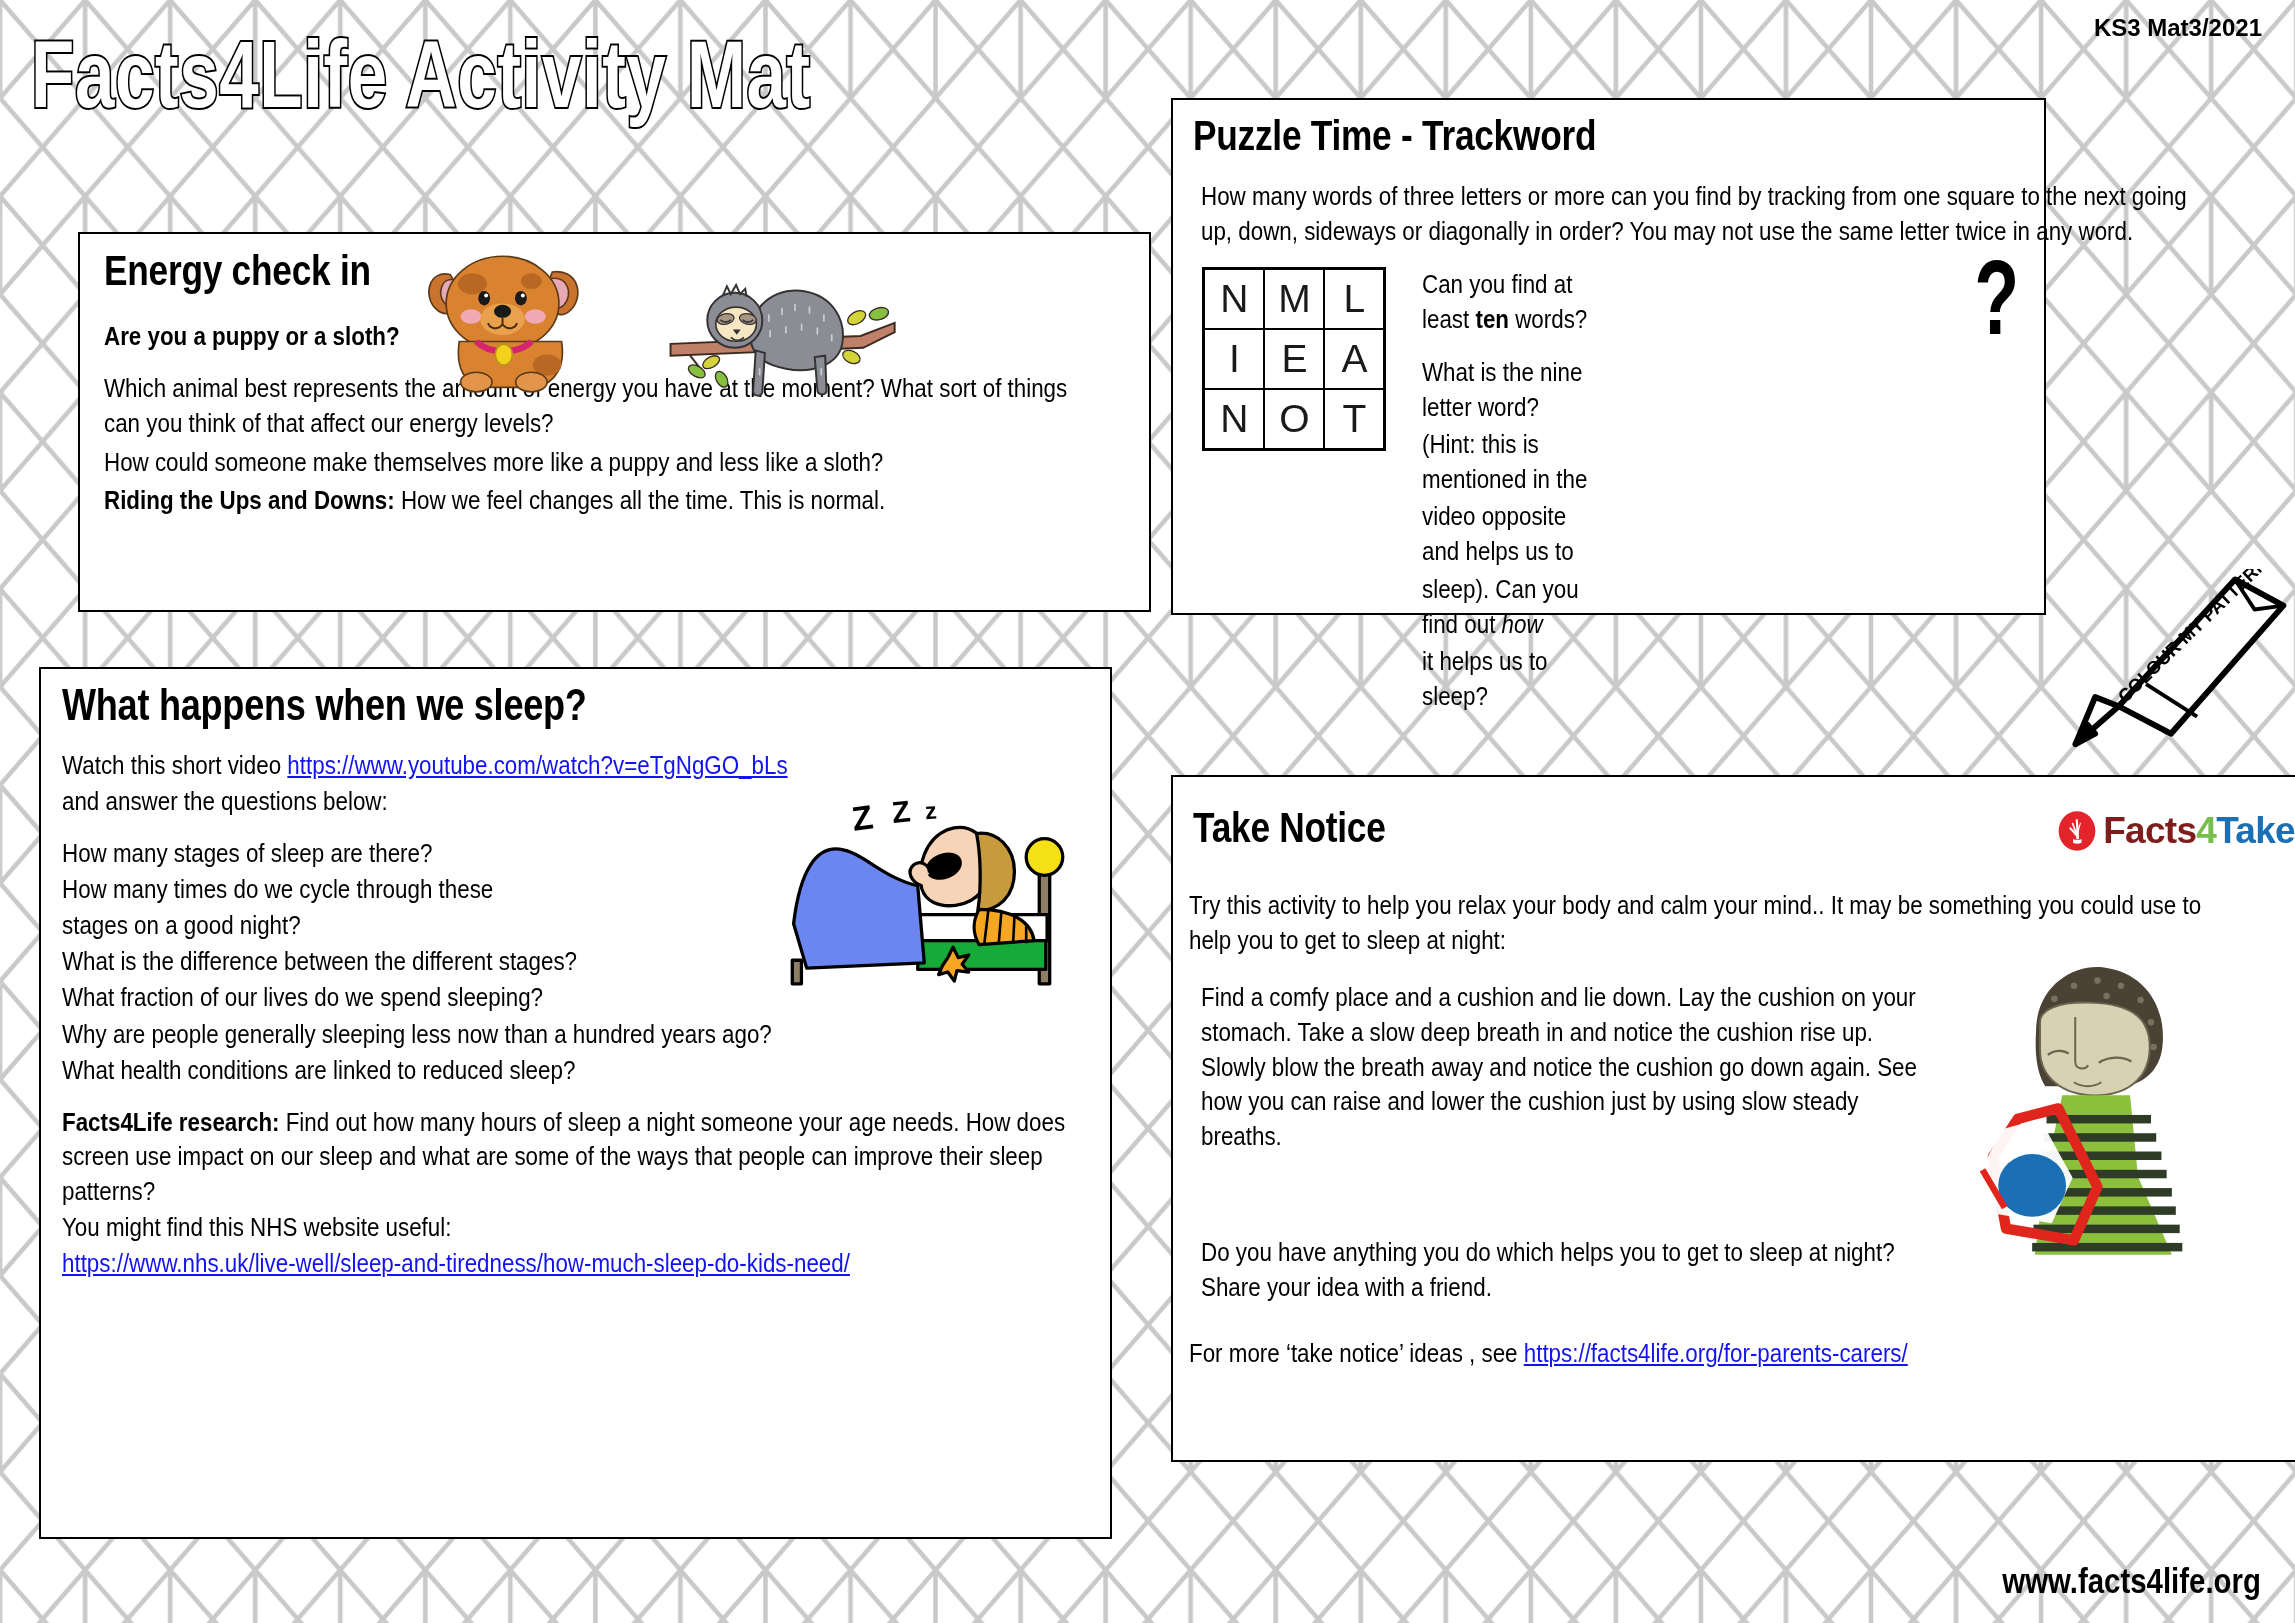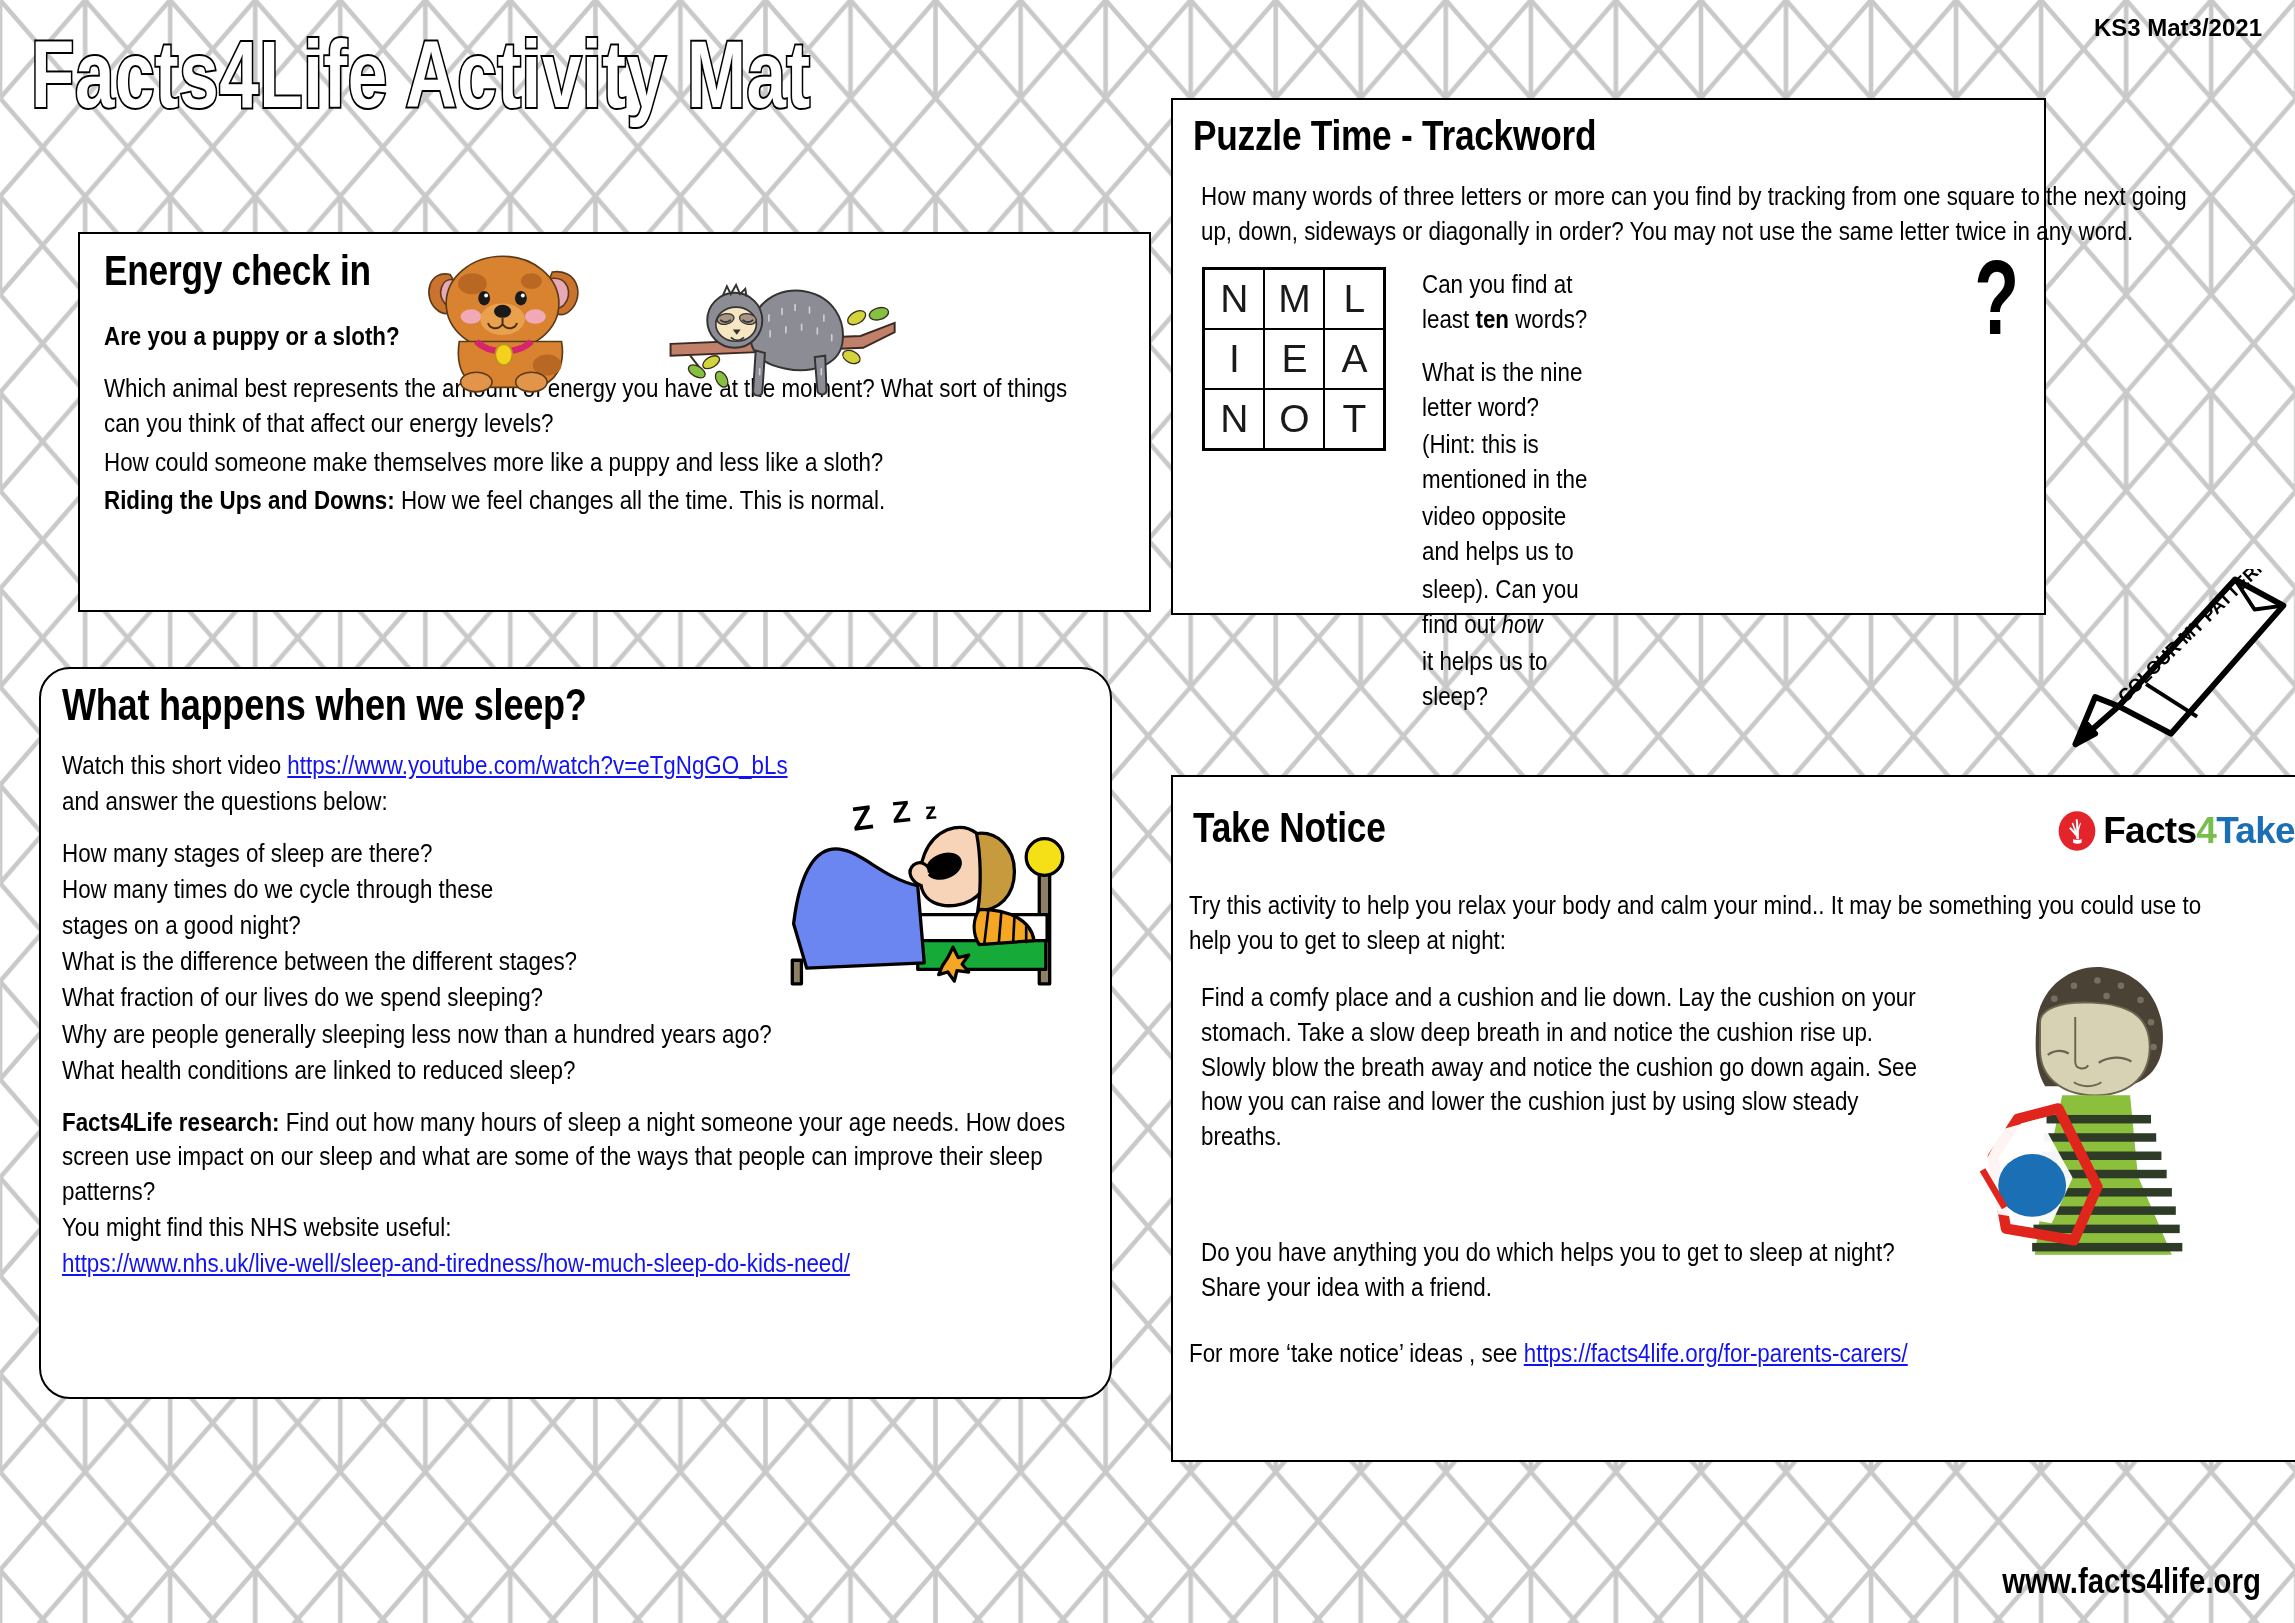--- a/index.html
+++ b/index.html
@@ -103,21 +103,21 @@
   
   #panel-energy { left: 39px; top: 232px; width: 1073px; height: 380px; margin-left: 39px; }
   #energy-title { position: absolute; left: 23.6px; top: 11.8px; font-size: 43px; }
   #energy-sub   { position: absolute; left: 23.6px; top: 85px; font-size: 26px; font-weight: bold; }
   #energy-body  { position: absolute; left: 23.6px; top: 137px; width: 1165px; font-size: 26px; }
   #energy-body p { margin-bottom: 3.9px; }
   #puppy-img { position: absolute; right: 497px; top: 9.2px; width: 236px; height: 151px; }
   #sloth-img { position: absolute; right: 236px; top: 18.3px; width: 249px; height: 151px; }
 
   
-  #panel-sleep { left: 39px; top: 667px; width: 1073px; height: 732px; border-radius: 31px; }
+  #panel-sleep { left: 39px; top: 667px; width: 1073px; height: 872px; }
   #sleep-title { position: absolute; left: 21px; top: 10.5px; font-size: 44px; }
   #sleep-body  { position: absolute; left: 21px; top: 79px; width: 1217px; font-size: 26px; }
   #sleep-body p { margin-bottom: 1.3px; }
   #sleep-body .gap { margin-bottom: 17px; }
   #sleeper-img { position: absolute; left: 713px; top: 124px; width: 334px; height: 196px; }
 
   
   #panel-track { left: 1171px; top: 98px; width: 875px; height: 517px; }
   #track-title { position: absolute; left: 19.6px; top: 10.5px; font-size: 43px; }
   #track-intro { position: absolute; left: 27.5px; top: 79px; width: 1184px; font-size: 26px; }
@@ -394,21 +394,21 @@
     <svg width="42" height="42" viewBox="0 0 64 64" xmlns="http://www.w3.org/2000/svg">
       <ellipse cx="32" cy="32" rx="28" ry="30" fill="#E3242B"></ellipse>
       <g fill="#ffffff">
         <path d="M30 14 C31 22 31 34 31 44 L35 44 C35 34 34 22 33 14 Z"></path>
         <path d="M24 20 C26 26 29 34 31 40 L34 38 C31 32 28 24 26 19 Z"></path>
         <path d="M38 20 C36 26 34 34 33 40 L30 38 C32 32 35 24 37 19 Z"></path>
         <path d="M20 28 C24 32 29 38 32 42 L34 39 C30 34 25 29 22 26 Z"></path>
         <path d="M26 44 C29 46 36 46 39 44 L39 50 C35 52 30 52 26 50 Z"></path>
       </g>
     </svg>
-    <span class="logo-text"><span id="logo-p1" style="color: #000000;">Facts</span><span id="logo-p2" style="color: rgb(120, 190, 78);">4</span><span id="logo-p3" style="color: rgb(27, 111, 181);">Take</span></span>
+    <span class="logo-text"><span id="logo-p1" style="color: #7f1d1d;">Facts</span><span id="logo-p2" style="color: rgb(120, 190, 78);">4</span><span id="logo-p3" style="color: rgb(27, 111, 181);">Take</span></span>
   </div>
 
   <div class="body-txt" id="notice-intro">Try this activity to help you relax your body and calm your mind.. It may be something you could use to help you to get to sleep at night:</div>
   <div class="body-txt" id="notice-steps">Find a comfy place and a cushion and lie down. Lay the cushion on your stomach. Take a slow deep breath in and notice the cushion rise up. Slowly blow the breath away and notice the cushion go down again. See how you can raise and lower the cushion just by using slow steady breaths.</div>
   <div class="body-txt" id="notice-q">Do you have anything you do which helps you to get to sleep at night? Share your idea with a friend.</div>
 
   <div class="body-txt" id="notice-more">
     <span>For more ‘take notice’ ideas , see </span><a class="link" href="#">https://facts4life.org/for-parents-carers/</a>
   </div>
 

